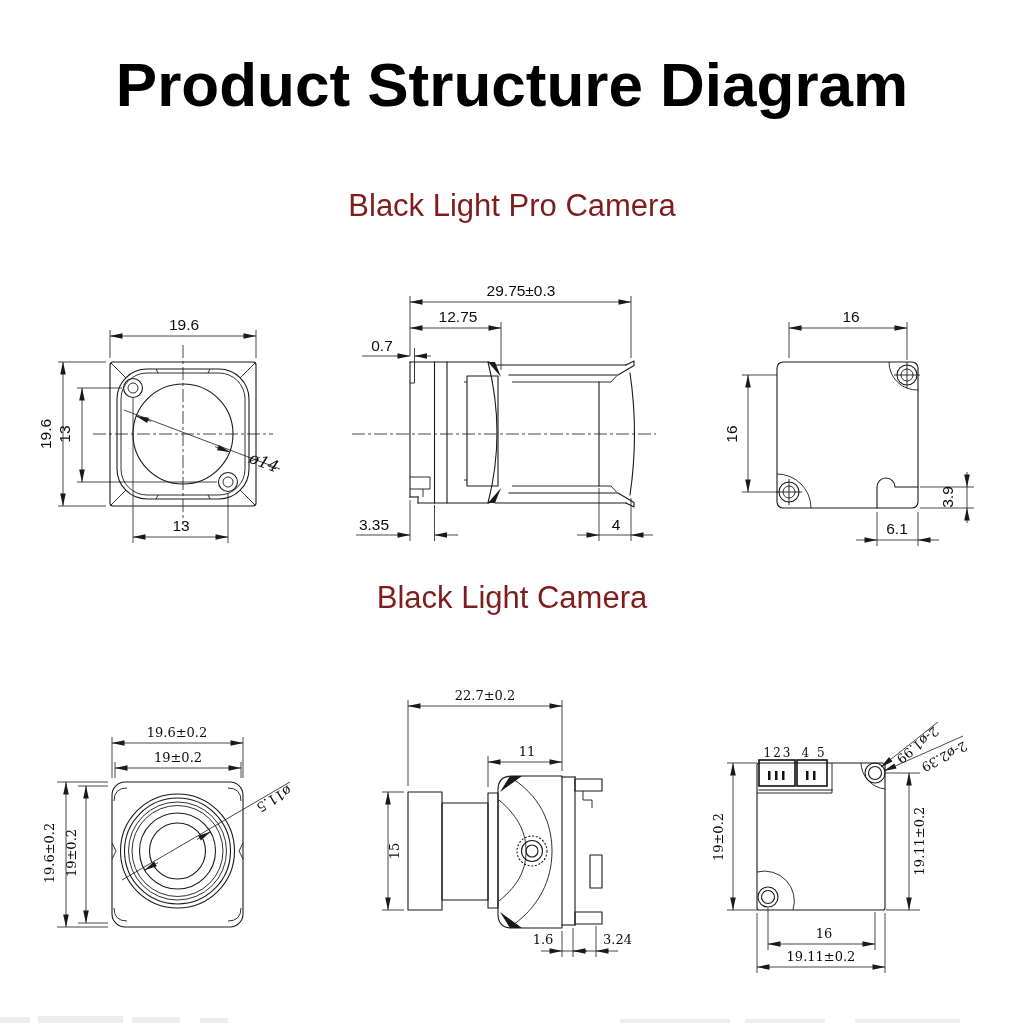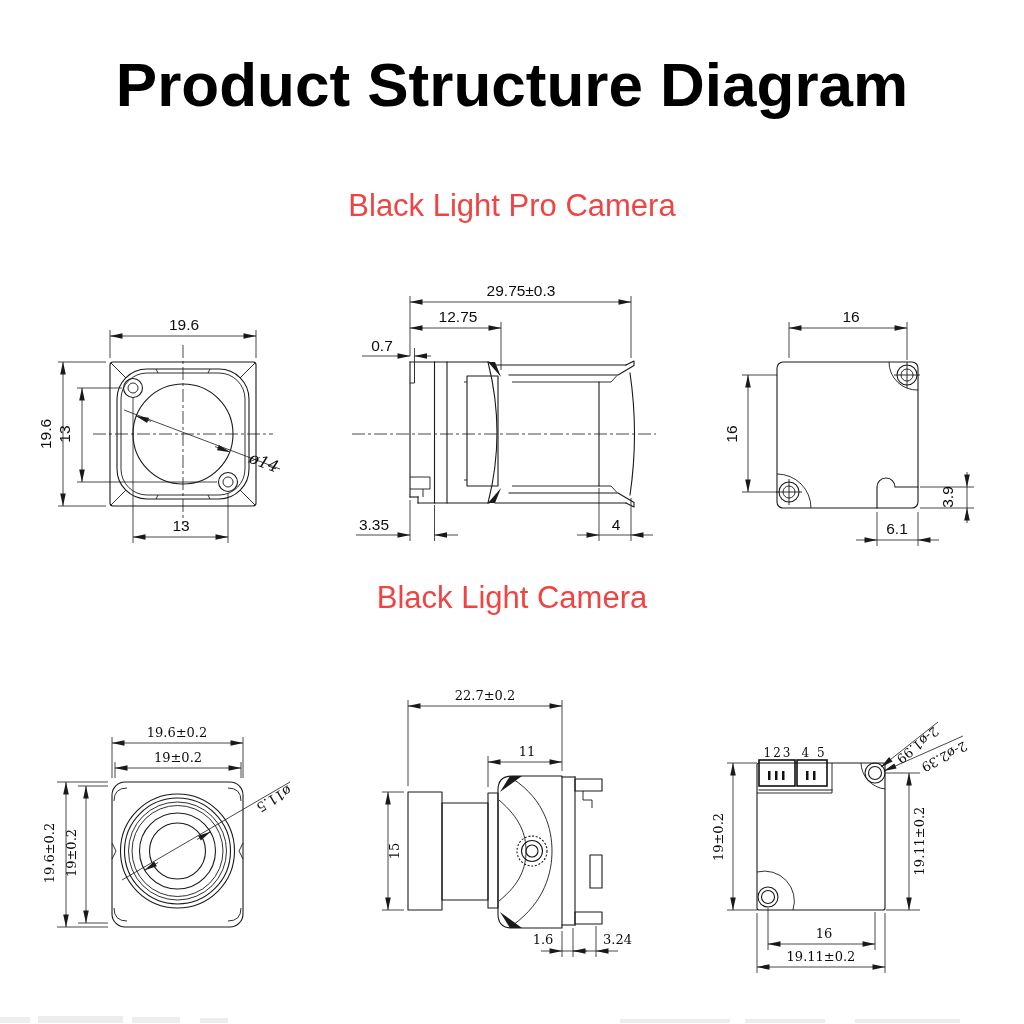--- a/index.html
+++ b/index.html
@@ -1,21 +1,21 @@
 <!DOCTYPE html>
 <html><head>
 <meta charset="utf-8">
 <style>
   html,body{margin:0;padding:0;background:#fff;}
   #stage{position:relative;width:1024px;height:1024px;background:#ffffff;overflow:hidden;
          font-family:"Liberation Sans",sans-serif;}
   .title{position:absolute;left:0;top:38px;width:1024px;text-align:center;
          font-size:62px;font-weight:bold;color:#000;letter-spacing:0px;margin-top:11px;}
   .subhead{position:absolute;left:0;width:1024px;text-align:center;
-         font-size:31px;font-weight:400;color:#ef4444;}
+         font-size:31px;font-weight:400;color:#7f1d1d;}
   #sub1{top:188px;}
   #sub2{top:580px;}
   svg{position:absolute;left:0;top:0;}
   .g{stroke:#1a1a1a;stroke-width:1.1;fill:none;stroke-linejoin:round;stroke-linecap:square;}
   .gb{stroke:#111;stroke-width:1.6;fill:none;}
   .gt{stroke:#1a1a1a;stroke-width:0.9;fill:none;}
   .d{stroke:#1a1a1a;stroke-width:0.8;fill:none;}
   .cl{stroke:#1a1a1a;stroke-width:0.8;fill:none;stroke-dasharray:13 3 3 3;}
   .knurl{stroke:#1a1a1a;stroke-width:1.1;fill:none;stroke-dasharray:2 1.7;}
   .pin{fill:#111;stroke:none;}

